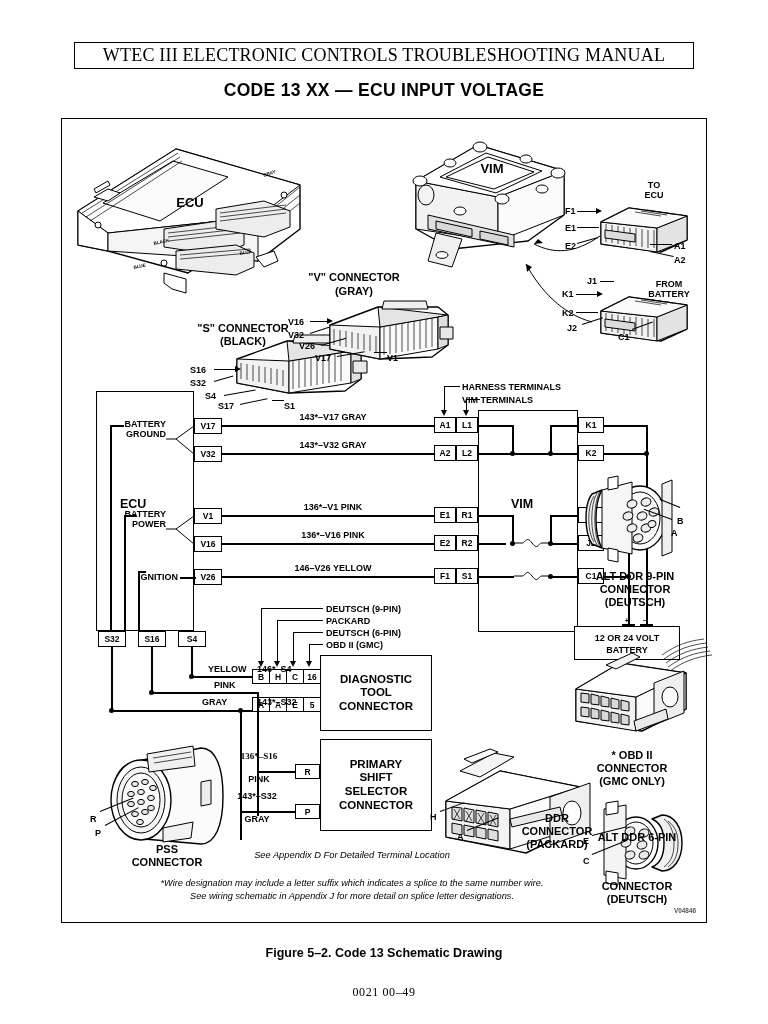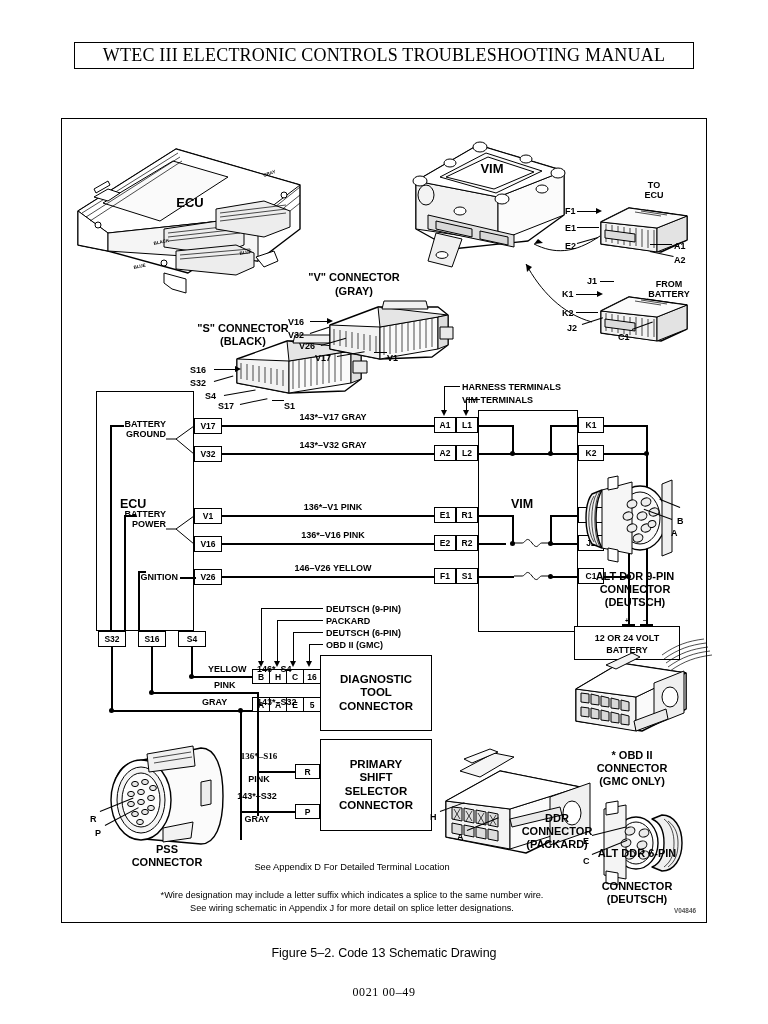--- a/index.html
+++ b/index.html
@@ -24,35 +24,35 @@
     font-size:17.5px;font-weight:bold;letter-spacing:.3px;
   }
 
   
   .fig{
     position:absolute;left:61px;top:118px;width:646px;height:805px;
     border:1.6px solid #000;box-sizing:border-box;background:#fff;
   }
   .fig-caption{
     position:absolute;left:0;top:946px;width:768px;text-align:center;
-    font-size:12.5px;font-weight:normal;
+    font-size:12.5px;font-weight:bold;
   }
   .pagenum{
     position:absolute;left:0;top:985px;width:768px;text-align:center;
     font-family:"Liberation Serif", serif;font-size:12px;letter-spacing:.6px;
   }
 
   
   .lb{position:absolute;font-size:9px;font-weight:bold;white-space:nowrap;line-height:1.12;}
   .lb.c{text-align:center;}
   .lb.r{text-align:right;}
   .lb.big{font-size:12.5px;}
   .lb.med{font-size:11px;}
   .lb.xs{font-size:6.4px;}
-  .lb.ital{font-weight:normal;margin-top:12px;}
+  .lb.ital{font-style:italic;font-weight:normal;}
 
   
   .ln{position:absolute;background:#000;}
   .hln{height:1.6px;}
   .vln{width:1.6px;}
   .hln.thin{height:1.2px;}
   .vln.thin{width:1.2px;}
   .dot{position:absolute;width:5px;height:5px;border-radius:50%;background:#000;}
   .box{position:absolute;border:1.8px solid #000;box-sizing:border-box;background:#fff;}
   .pinbox{
@@ -76,20 +76,21 @@
   .art .lnt{fill:none;stroke:#000;stroke-width:.7;}
 </style>
 </head>
 <body>
 
 <div class="page">
 
   <div class="hdr-box">
     <div class="t">WTEC III ELECTRONIC CONTROLS TROUBLESHOOTING MANUAL</div>
   </div>
+  <div class="code-title">CODE 13 XX — ECU INPUT VOLTAGE</div>
 
   <div class="fig">
 
     <svg class="art" style="left:6px;top:14px;" width="250" height="180" viewBox="0 0 250 180">
       <path class="s" d="M10 78 L108 16 L232 52 L232 96 L190 128 L150 120 L120 140 L40 118 L10 112 Z"></path>
       <path class="s2" d="M10 78 L108 16 L232 52 L190 84 L40 100 Z"></path>
       <path class="s2" d="M10 78 L40 100 L40 118 L10 112 Z"></path>
       <path class="s2" d="M40 100 L190 84 L190 128 L40 118 Z" style="fill:#f5f5f5"></path>
       <path class="s2" d="M35 70 L105 28 L160 44 L92 88 Z" style="fill:#fafafa"></path>
       <path class="lnt" d="M14 80 L110 20 M18 84 L112 24 M22 88 L114 28"></path>
@@ -573,21 +574,21 @@
         <ellipse cx="36" cy="42" rx="5" ry="4" transform="rotate(-18 36 42)"></ellipse>
         <ellipse cx="52" cy="44" rx="5" ry="4" transform="rotate(-18 52 44)"></ellipse>
         <ellipse cx="40" cy="54" rx="5" ry="4" transform="rotate(-18 40 54)"></ellipse>
         <ellipse cx="54" cy="54" rx="5" ry="4" transform="rotate(-18 54 54)"></ellipse>
       </g>
     </svg>
     <div class="lb" style="left:521px;top:717px;">E</div>
     <div class="ln hln thin" style="left:530px;top:716px;width:36px;transform:rotate(-14deg);transform-origin:left center;"></div>
     <div class="lb" style="left:521px;top:737px;">C</div>
     <div class="ln hln thin" style="left:530px;top:735px;width:38px;transform:rotate(-22deg);transform-origin:left center;"></div>
-    <div class="lb med c" style="left:510px;top:728px;width:130px;">ALT DDR 6-PIN</div>
+    <div class="lb med c" style="left:510px;top:712px;width:130px;">ALT DDR 6-PIN</div>
     <div class="lb med c" style="left:510px;top:761px;width:130px;">CONNECTOR</div>
     <div class="lb med c" style="left:510px;top:774px;width:130px;">(DEUTSCH)</div>
 
     <div class="lb ital c" style="left:110px;top:731px;width:360px;font-size:9.3px;">See Appendix D For Detailed Terminal Location</div>
     <div class="lb ital c" style="left:50px;top:772px;width:480px;font-size:9.2px;">See wiring schematic in Appendix J for more detail on splice letter designations.</div>
     <div class="lb ital c" style="left:50px;top:759px;width:480px;font-size:9.2px;">*Wire designation may include a letter suffix which indicates a splice to the same number wire.</div>
 
     <div class="lb xs r" style="left:560px;top:788px;width:74px;color:#555;">V04846</div>
 
   </div>

